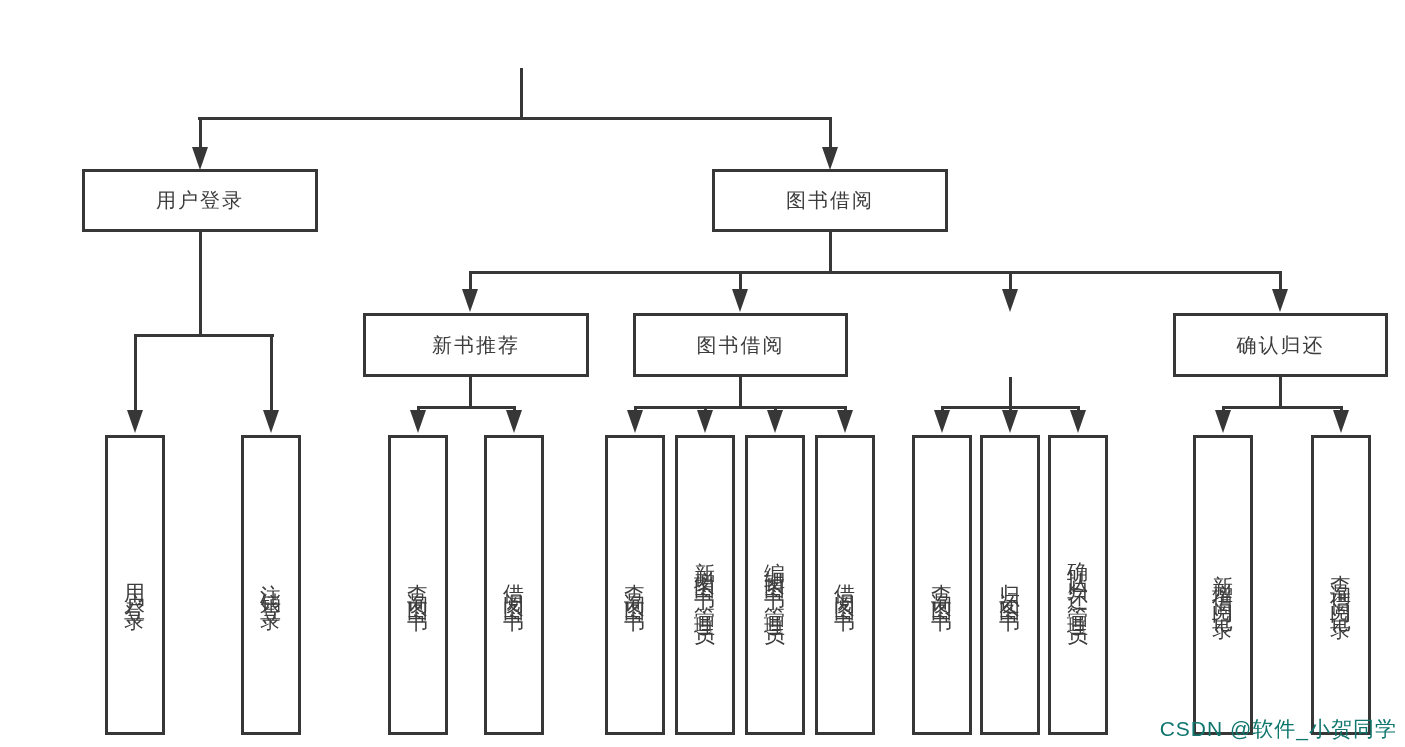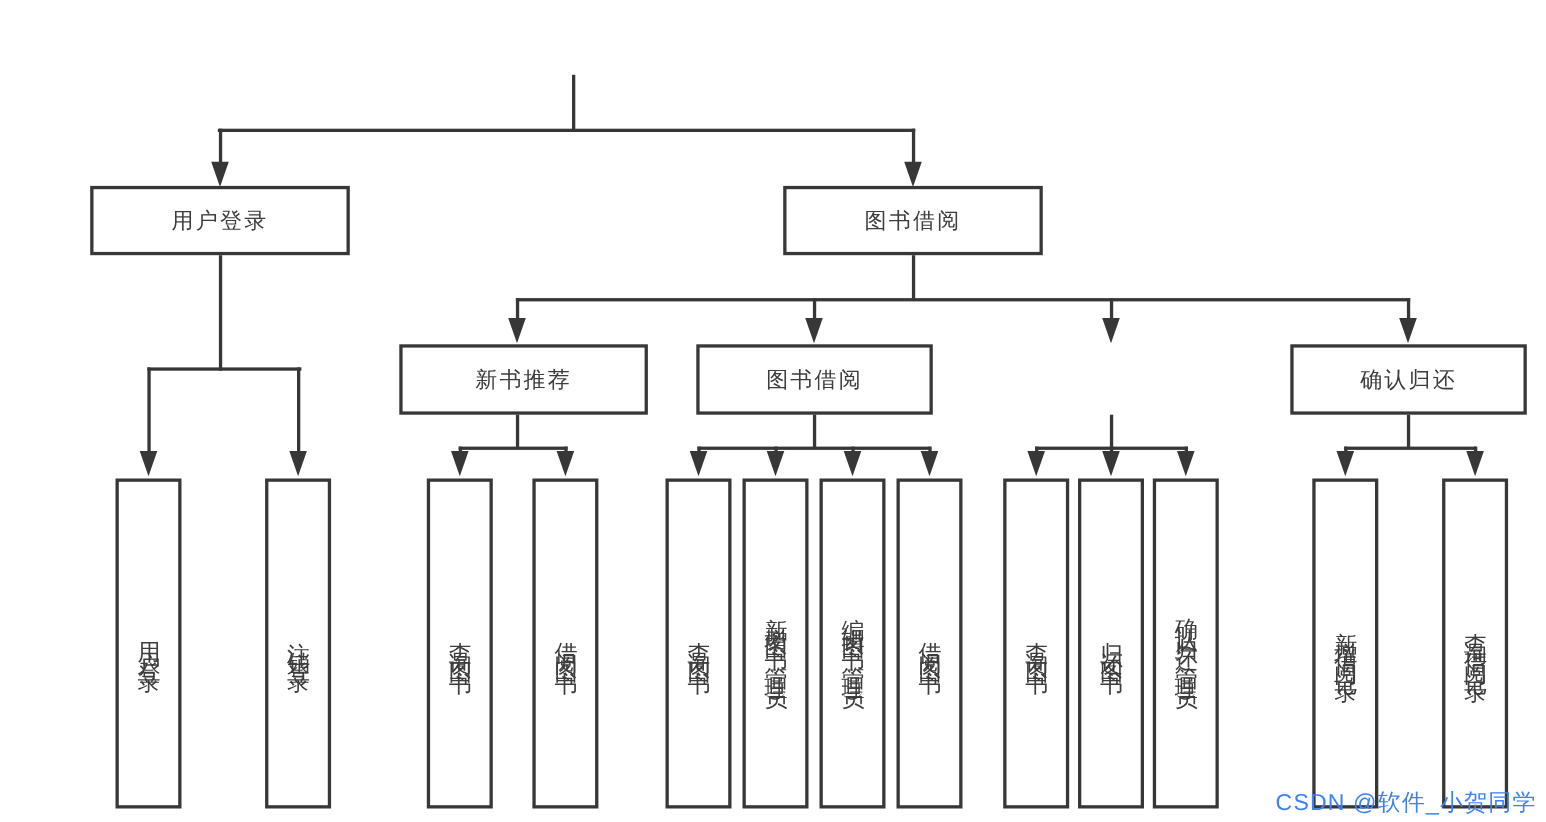--- a/index.html
+++ b/index.html
@@ -42,21 +42,21 @@
     width: 0; height: 0;
     border-left: 8px solid transparent;
     border-right: 8px solid transparent;
     border-top: 23px solid #373737;
   }
   .watermark {
     position: absolute;
     right: 8px;
     top: 715px;
     font-size: 21px;
-    color: #3b82f6;
+    color: #0f766e;
     letter-spacing: 1px;
     white-space: nowrap;
     z-index: 5;
   }
 </style>
 </head>
 <body>
 
 <div class="canvas">
 

